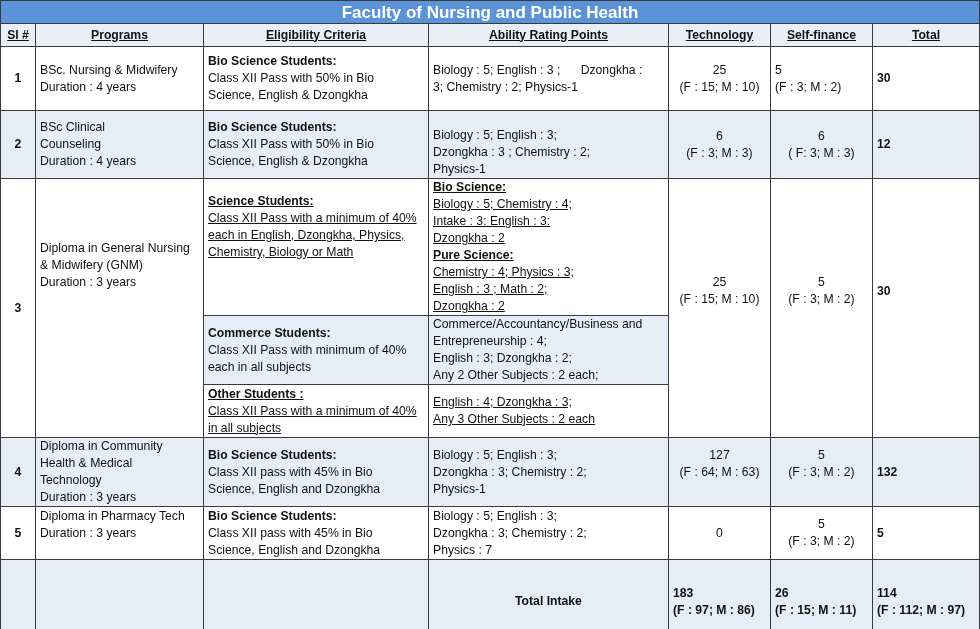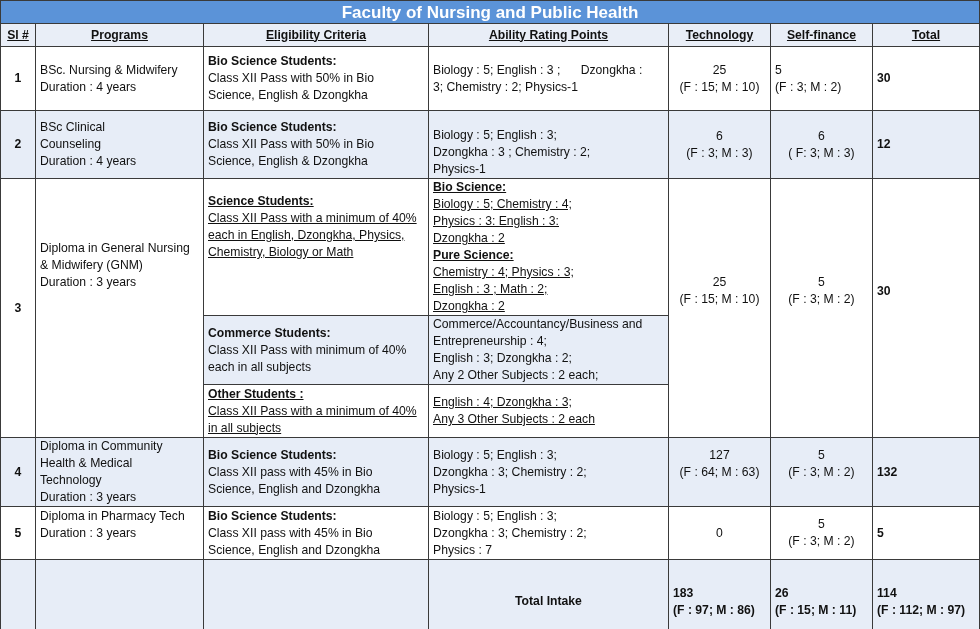--- a/index.html
+++ b/index.html
@@ -132,21 +132,21 @@
     </td>
     <td class="sub-plain" style="vertical-align:top;padding-top:14px">
       <span class="b">Science Students:</span>
       <span class="line">Class XII Pass with a minimum of 40%</span>
       <span class="line">each in English, Dzongkha,  Physics,</span>
       <span class="line">Chemistry, Biology or Math</span>
     </td>
     <td class="sub-plain" style="vertical-align:top">
       <span class="b">Bio Science:</span>
       <span class="line">Biology : 5; Chemistry : 4;</span>
-      <span class="line">Physics : 3: English : 3:</span>
+      <span class="line">Intake : 3: English : 3:</span>
       <span class="line">Dzongkha : 2</span>
       <span class="b">Pure Science:</span>
       <span class="line">Chemistry : 4; Physics : 3;</span>
       <span class="line">English : 3 ; Math : 2;</span>
       <span class="line">Dzongkha : 2</span>
     </td>
     <td class="center" rowspan="3">
       <span class="line">25</span>
       <span class="line">(F : 15; M : 10)</span>
       <span class="spacer"></span>

